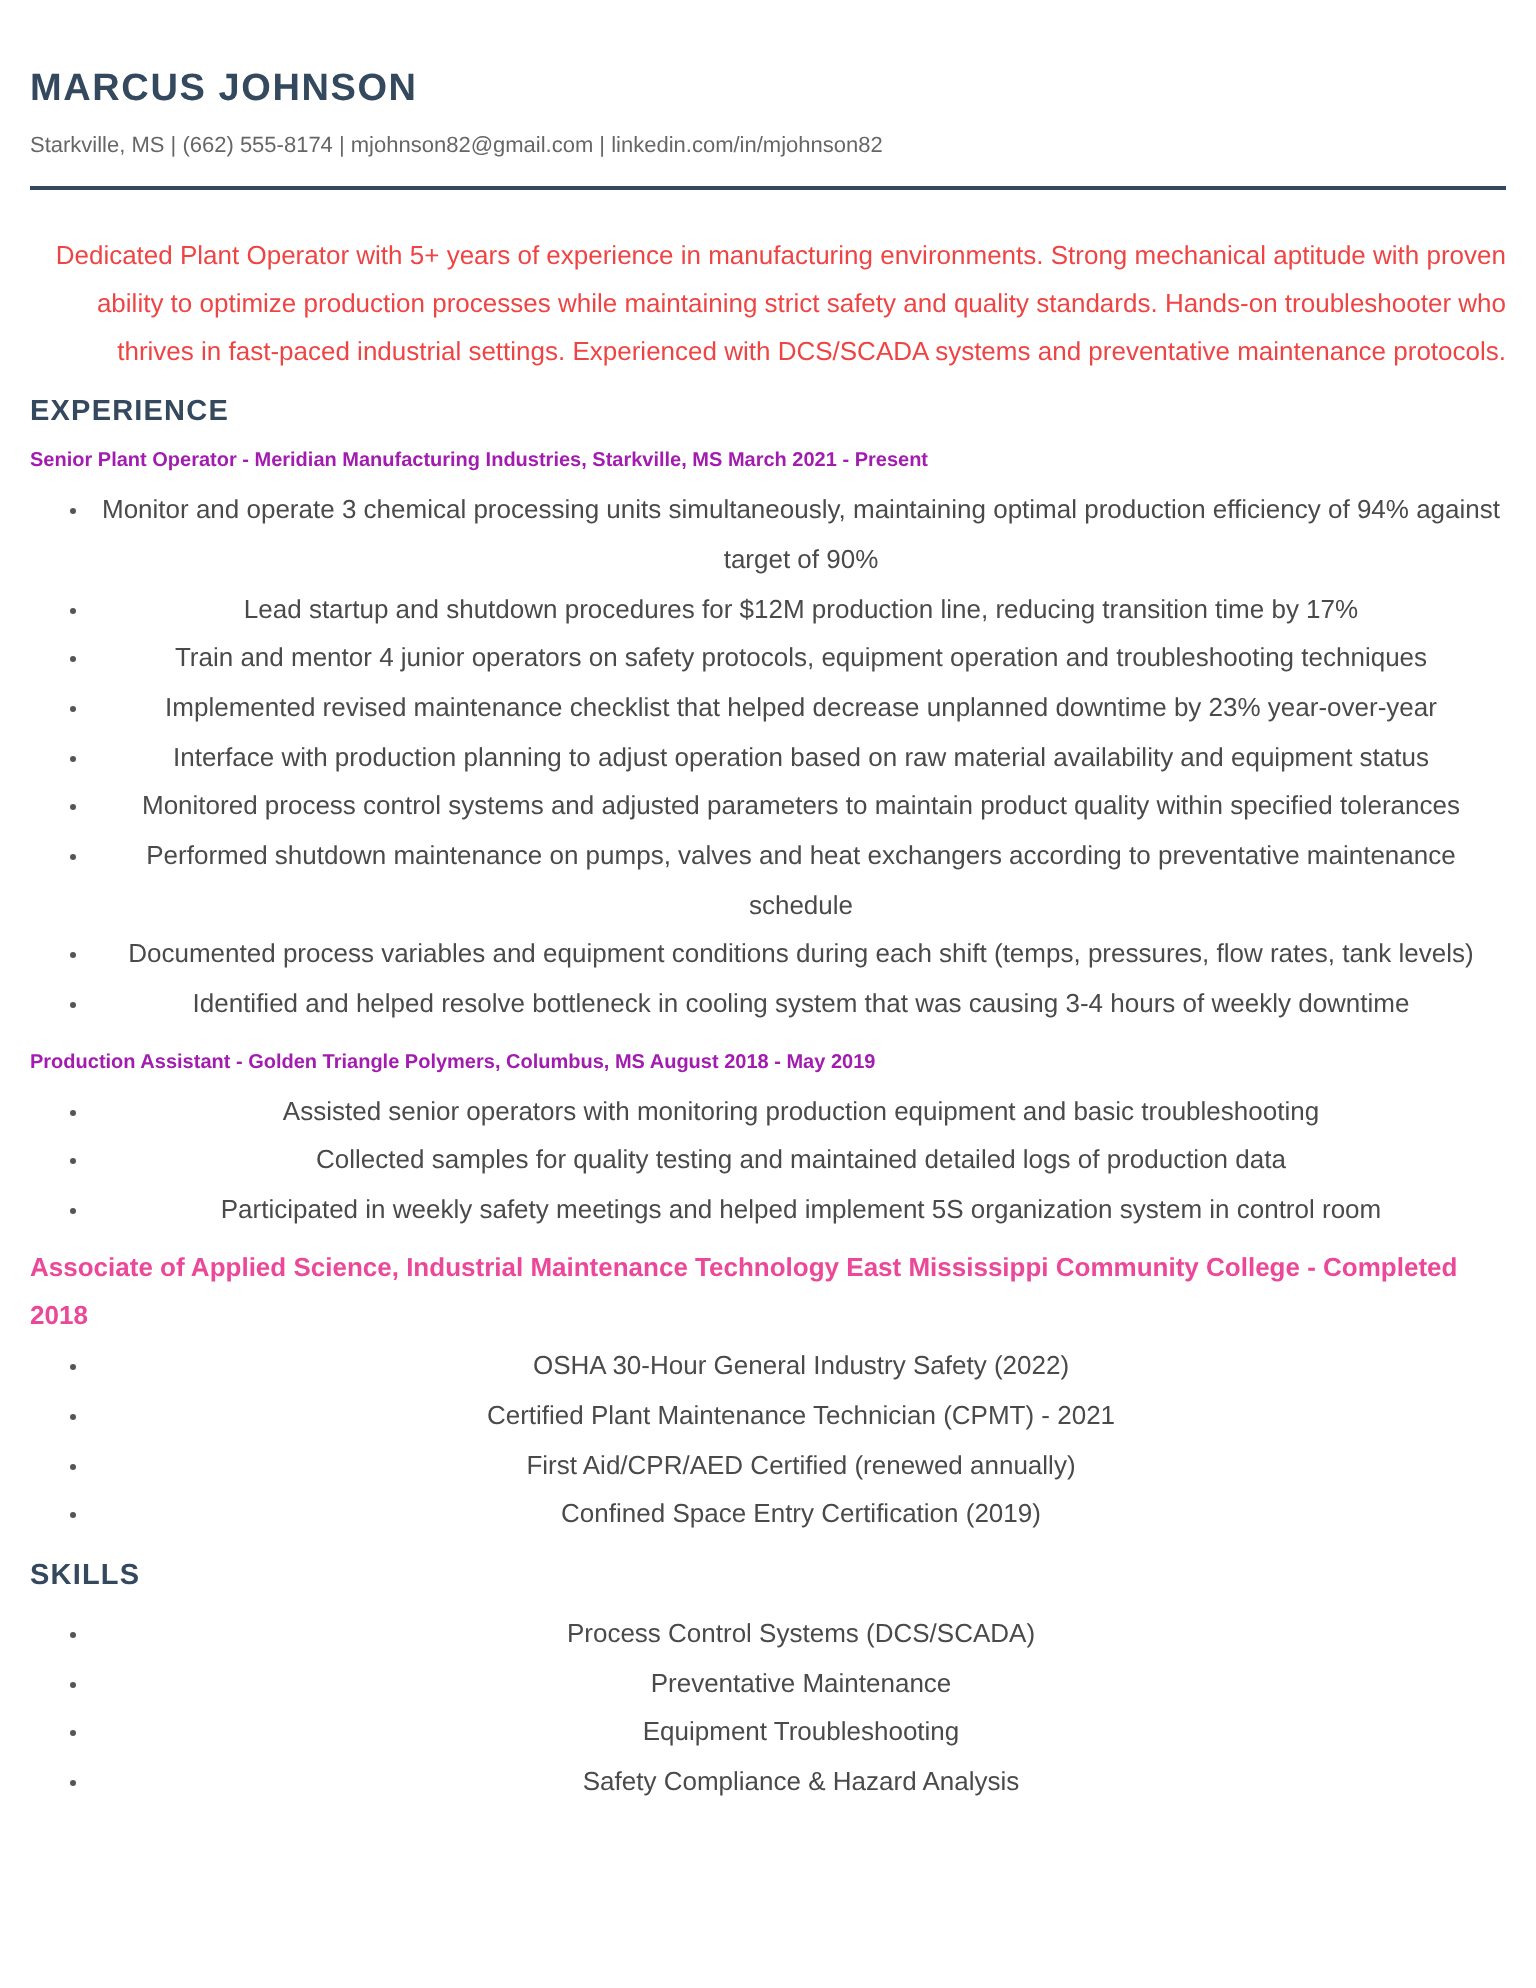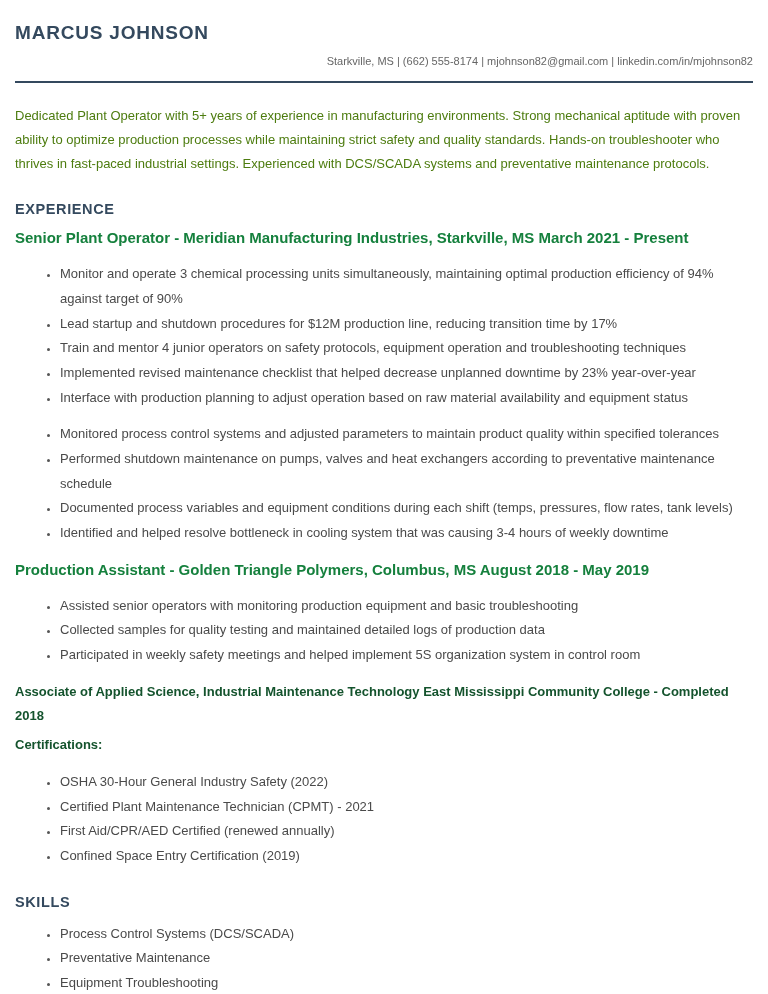--- a/index.html
+++ b/index.html
@@ -8,68 +8,69 @@
     background: #ffffff;
     font-family: "Liberation Sans", "DejaVu Sans", sans-serif;
   }
   .page {
     width: 768px;
     box-sizing: border-box;
     padding: 18px 15px 10px 15px;
     background: #ffffff;
   }
   .name {
-    margin: 4px 0 11px 0;
+    margin: 16px 0 11px 0;
     font-size: 19px;
     font-weight: bold;
     letter-spacing: 0.8px;
     color: #34495e;
   }
   .contact {
     margin: 0 0 14px 0;
     font-size: 11px;
     color: #666666;
-    text-align: right;
   }
   .divider {
     border: none;
     border-top: 2px solid #34495e;
     margin: 0 0 21px 0;
   }
   .summary {
     margin: 0;
     font-size: 13px;
-    color: #4d7c0f;
+    color: #ef4444;
     line-height: 1.85;
+    text-align: right;
   }
   .section-heading {
-    margin: 25px 0 9px 0;
+    margin: 10px 0 9px 0;
     font-size: 14.5px;
     font-weight: bold;
     letter-spacing: 0.6px;
     color: #34495e;
   }
   .job-title {
     margin: 9px 0 4px 0;
-    font-size: 15px;
+    font-size: 10px;
     font-weight: bold;
-    color: #15803d;
+    color: #a21caf;
     line-height: 1.6;
   }
   .bold-line {
     margin: 4px 0 0 0;
     font-size: 13px;
     font-weight: bold;
-    color: #14532d;
+    color: #ec4899;
     line-height: 1.9;
   }
   ul.bullets {
-    margin: 12px;
+    margin: 0;
     padding: 0 0 0 33px;
     list-style-type: disc;
+    text-align: center;
   }
   ul.bullets li {
     font-size: 13px;
     color: #4a4a4a;
     line-height: 1.9;
   }
   ul.bullets li::marker {
     color: #555555;
     font-size: 11px;
   }
@@ -105,21 +106,20 @@
 
   <p class="job-title">Production Assistant - Golden Triangle Polymers, Columbus, MS August 2018 - May 2019</p>
   <ul class="bullets">
     <li>Assisted senior operators with monitoring production equipment and basic troubleshooting</li>
     <li>Collected samples for quality testing and maintained detailed logs of production data</li>
     <li>Participated in weekly safety meetings and helped implement 5S organization system in control room</li>
   </ul>
 
 
   <p class="bold-line">Associate of Applied Science, Industrial Maintenance Technology East Mississippi Community College - Completed 2018</p>
-  <p class="bold-line">Certifications:</p>
   <ul class="bullets">
     <li>OSHA 30-Hour General Industry Safety (2022)</li>
     <li>Certified Plant Maintenance Technician (CPMT) - 2021</li>
     <li>First Aid/CPR/AED Certified (renewed annually)</li>
     <li>Confined Space Entry Certification (2019)</li>
   </ul>
 
   <h2 class="section-heading">SKILLS</h2>
   <ul class="bullets">
     <li>Process Control Systems (DCS/SCADA)</li>

